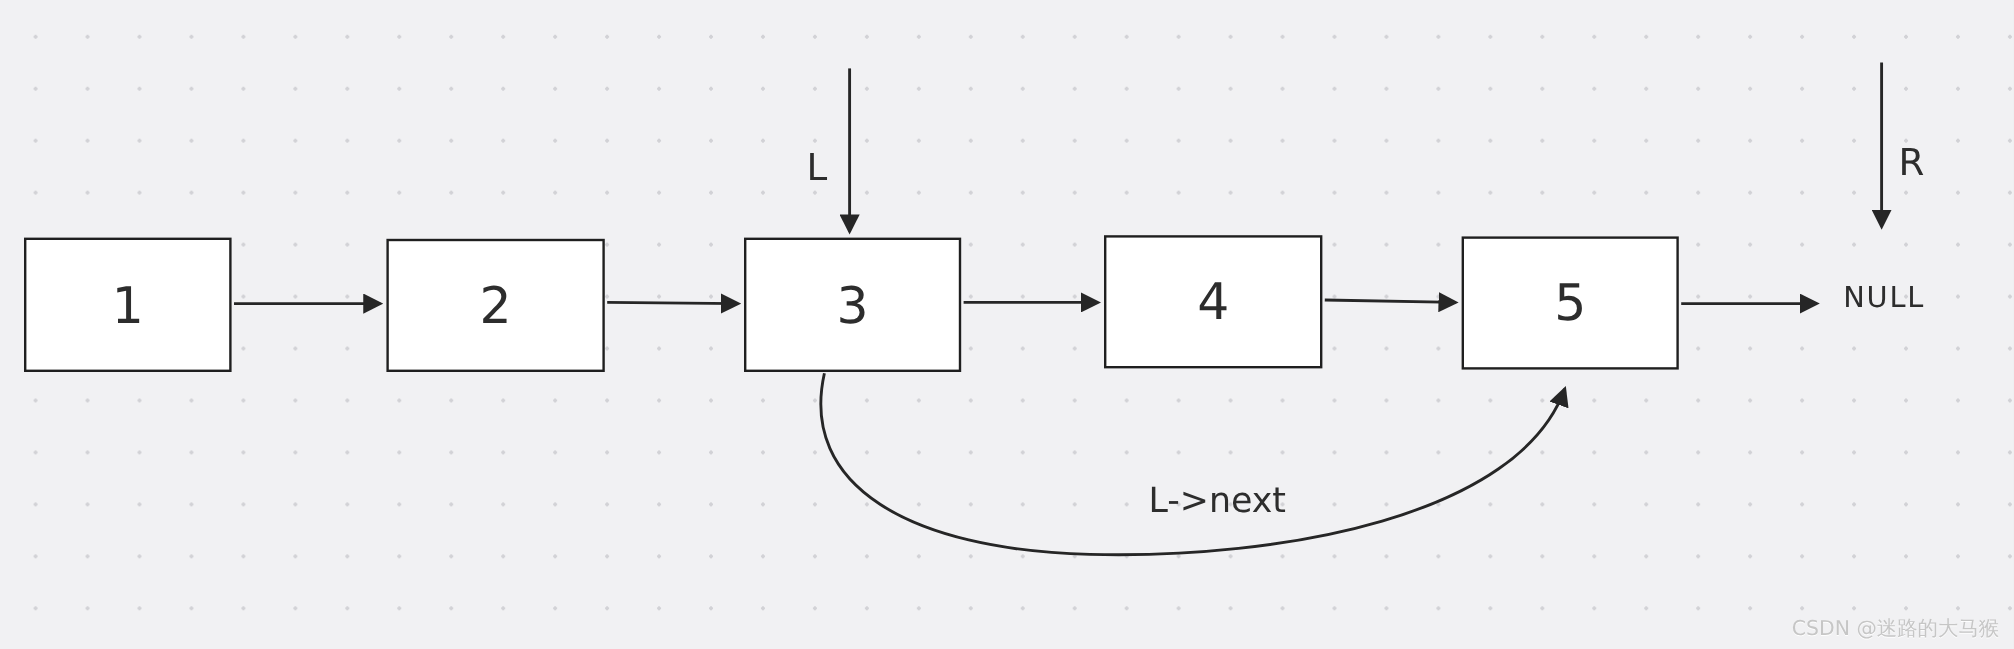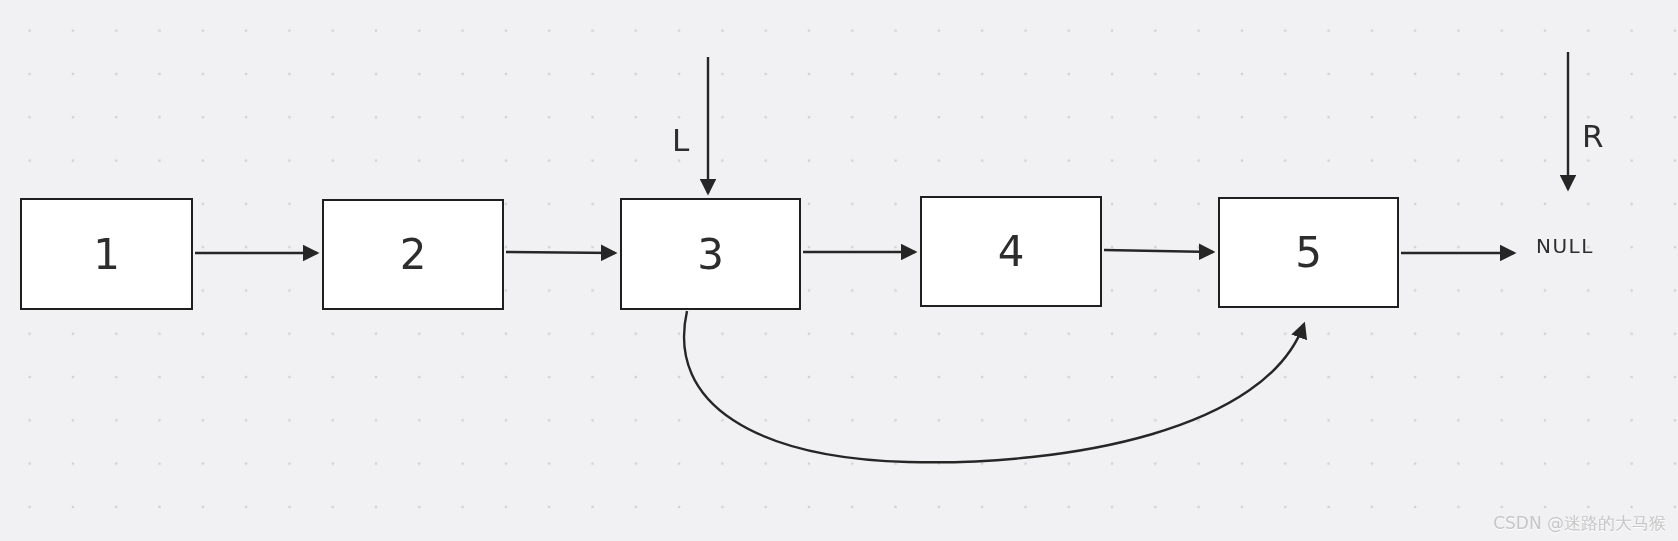--- a/index.html
+++ b/index.html
@@ -27,21 +27,21 @@
     z-index:2;
   }
   .n1{left:20px; top:198px;width:173px;height:112px;}
   .n2{left:322px;top:199px;width:182px;height:111px;}
   .n3{left:620px;top:198px;width:181px;height:112px;}
   .n4{left:920px;top:196px;width:182px;height:111px;}
   .n5{left:1218px;top:197px;width:181px;height:111px;}
   .lbl{position:absolute;color:#2d2d2d;z-index:3;white-space:nowrap;}
   .lbl-L{left:672px;top:122px;font-size:31px;}
   .lbl-R{left:1582px;top:118px;font-size:31px;}
-  .lbl-null{left:1536px;top:234px;font-size:20px;letter-spacing:1.5px;text-align:right;}
+  .lbl-null{left:1536px;top:234px;font-size:24px;letter-spacing:1.5px;text-align:right;}
   .lbl-curve{left:957px;top:400px;font-size:29px;}
   .watermark{
     position:absolute;right:12px;bottom:6px;
     font-size:17px;color:#c6c6c6;
     text-shadow:0 1px 0 rgba(255,255,255,0.9);
     z-index:3;
   }
   svg .stroke{stroke:#262626;stroke-width:2.4;fill:none;}
 </style>
 </head>
@@ -71,15 +71,16 @@
 
   <div class="node n1">1</div>
   <div class="node n2">2</div>
   <div class="node n3">3</div>
   <div class="node n4">4</div>
   <div class="node n5">5</div>
 
   <div class="lbl lbl-L">L</div>
   <div class="lbl lbl-R">R</div>
   <div class="lbl lbl-null">NULL</div>
+  <div class="lbl lbl-curve">L-&gt;next</div>
 
   <div class="watermark">CSDN @迷路的大马猴</div>
 </div>
 
 </body></html>

